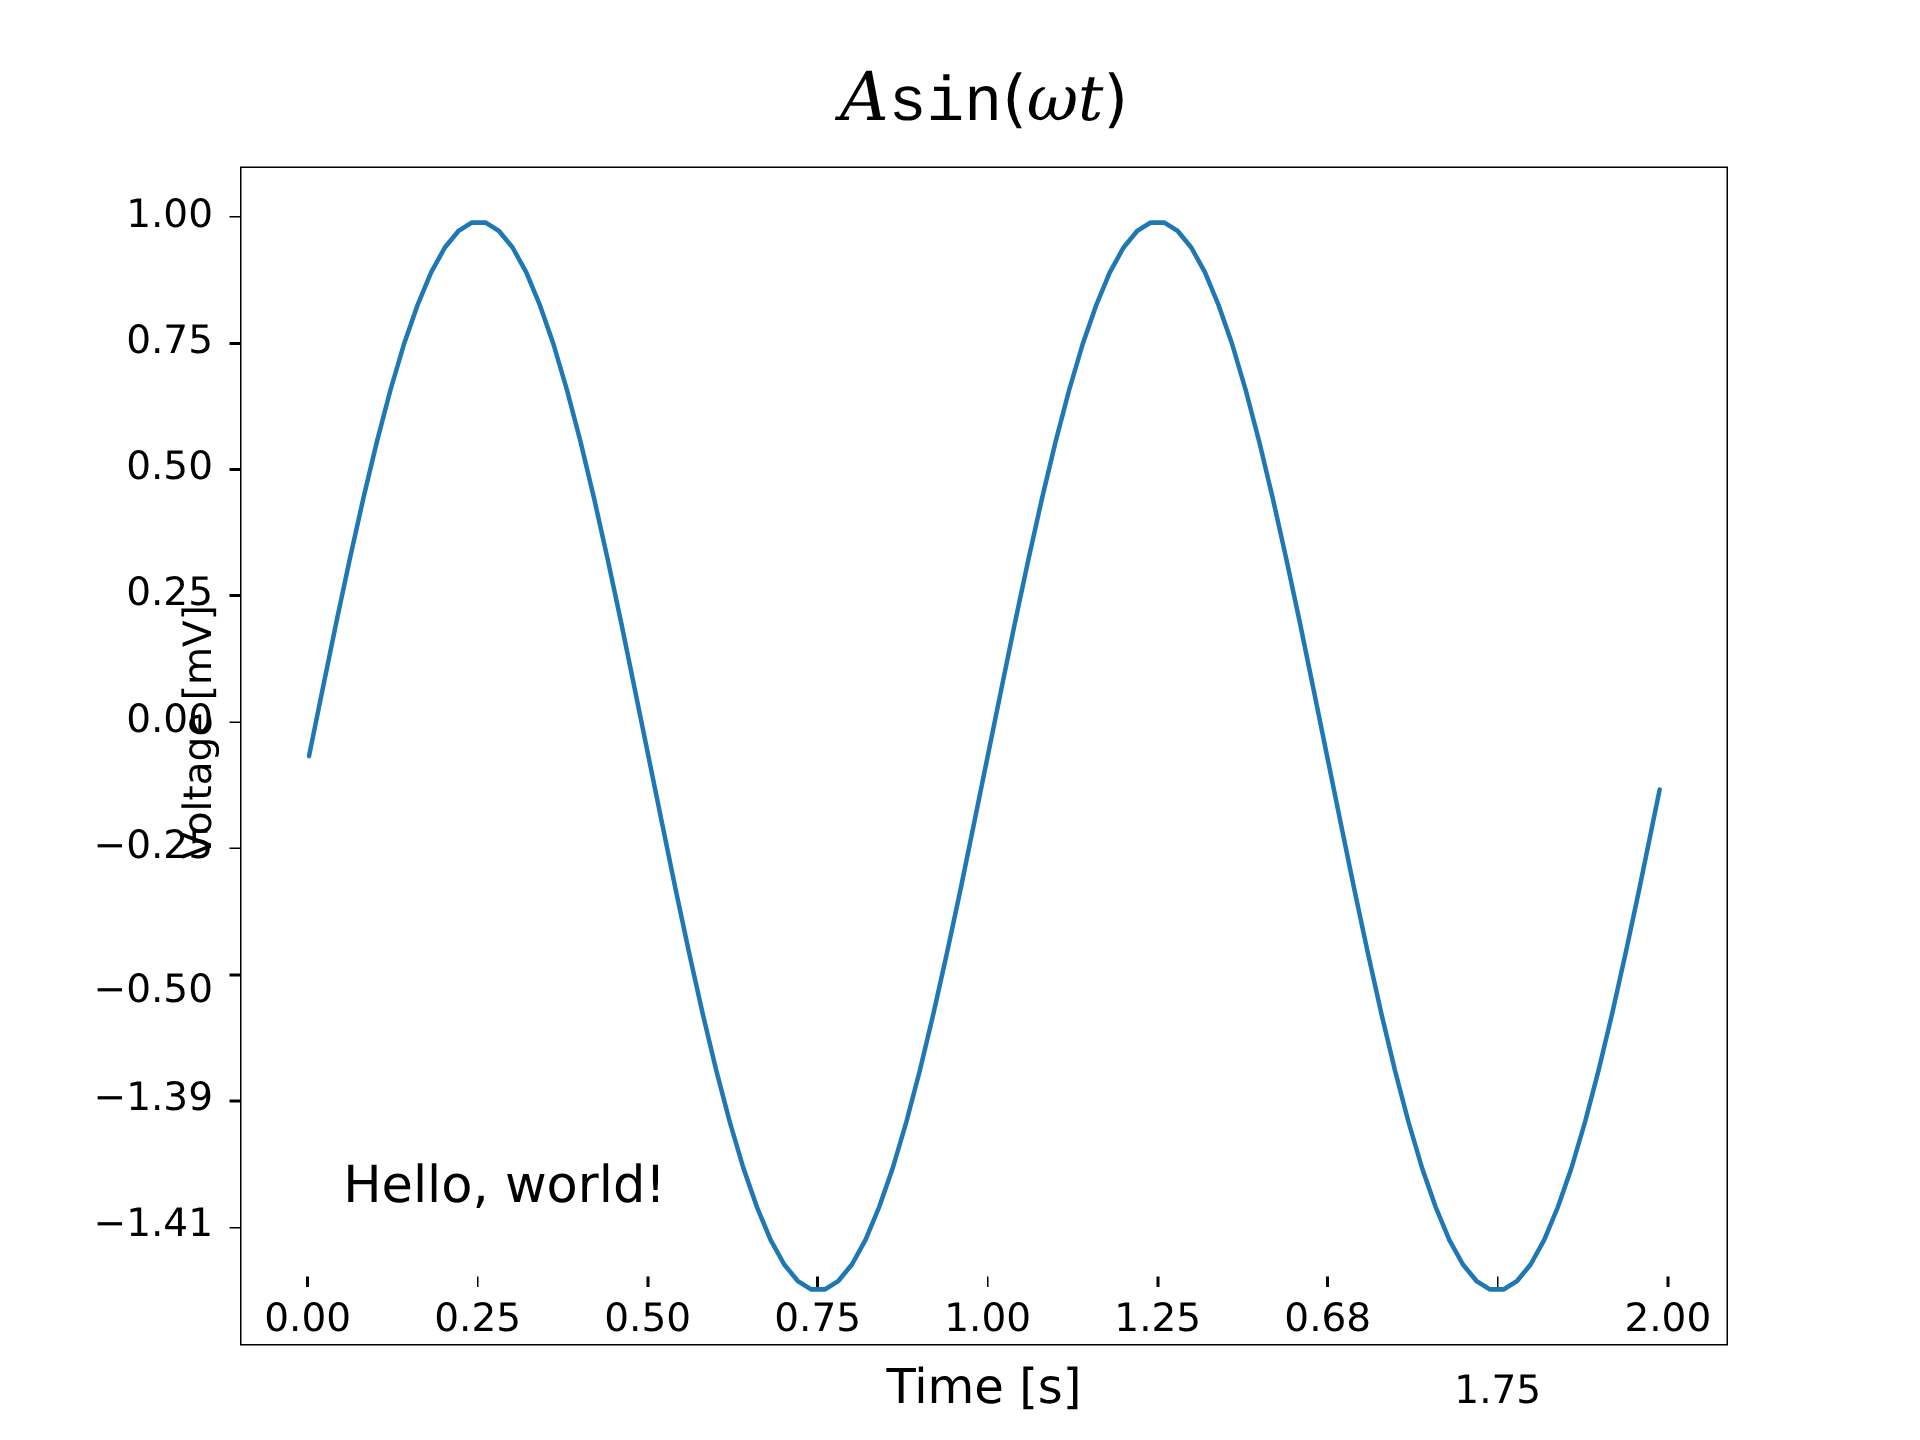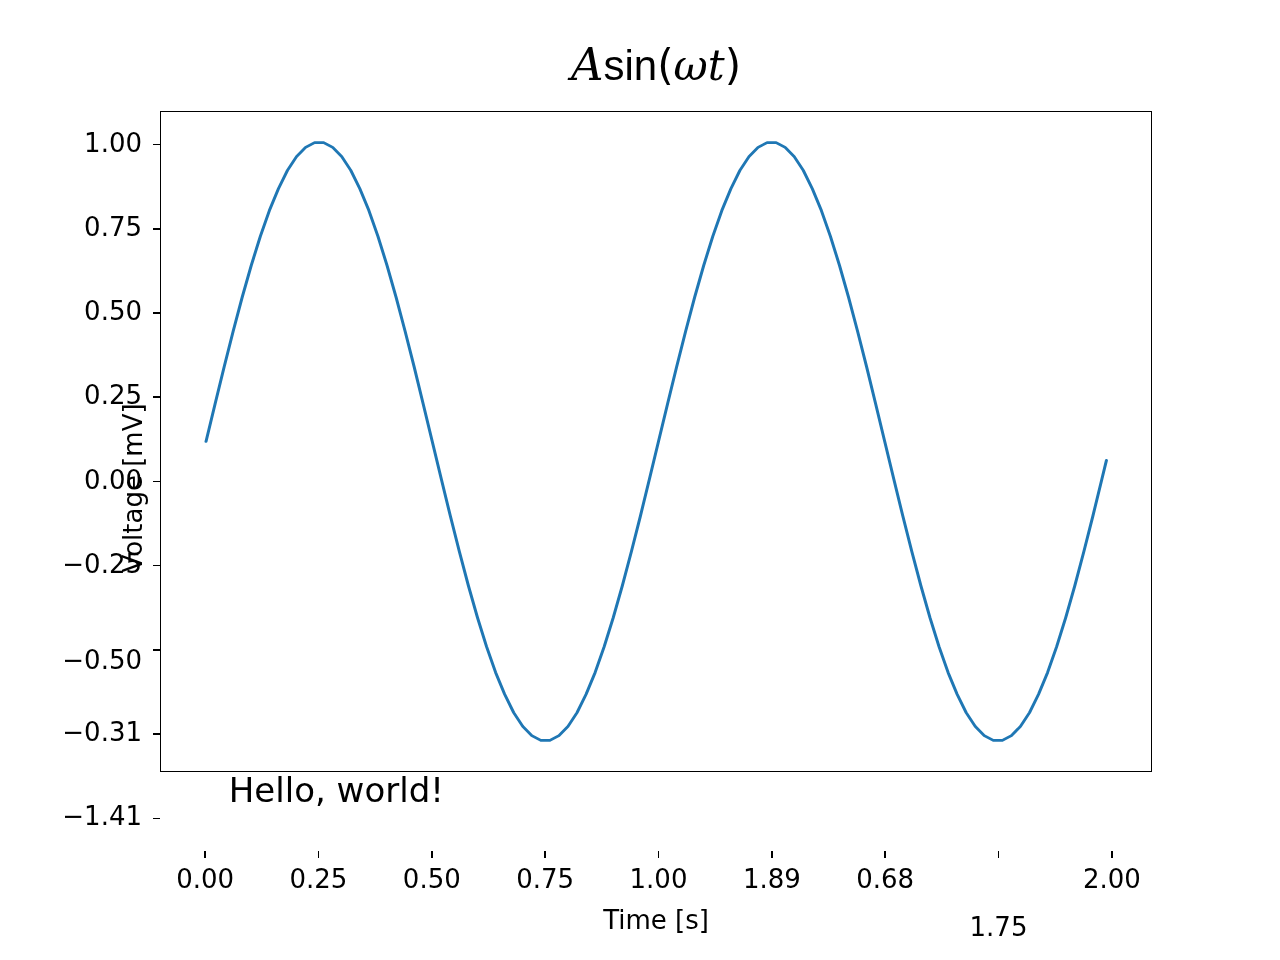--- a/index.html
+++ b/index.html
@@ -26,38 +26,38 @@
     color: #000000;
     line-height: 1.0;
     white-space: nowrap;
   }
   #chart-title .mathcal {
     font-family: "DejaVu Serif", serif;
     font-style: italic;
     font-size: 45px;
   }
   #chart-title .mathrm {
-    font-family: Liberation Sans, sans-serif;
+    font-family: Liberation Mono, monospace;
     font-style: normal;
   }
   #chart-title .mathit {
     font-family: "DejaVu Serif", serif;
     font-style: italic;
   }
   #chart-title .paren {
     font-family: "DejaVu Sans", sans-serif;
     font-style: normal;
   }
   
   #axes {
     position: absolute;
     left: 160px;
     top: 111px;
     width: 992px;
-    height: 661px;
+    height: 786px;
     border: 1.6px solid #000000;
     box-sizing: border-box;
     background: #ffffff;
   }
   #plot-svg {
     position: absolute;
     left: 0;
     top: 0;
     width: 100%;
     height: 100%;
@@ -96,21 +96,21 @@
     background: #000000;
     left: 153px;
   }
   
   #xlabel {
     position: absolute;
     left: 160px;
     top: 905px;
     width: 992px;
     text-align: center;
-    font-size: 26px;
+    font-size: 32px;
     color: #000000;
   }
   #ylabel {
     position: absolute;
     left: -238px;
     top: 473px;
     width: 741px;
     text-align: center;
     font-size: 26px;
     color: #000000;
@@ -148,21 +148,21 @@
       <div class="xtick-label-wrap" style="left: 205.112px;">0.00</div>
       <div class="tick-mark-x" style="left: 317.657px;"></div>
       <div class="xtick-label-wrap" style="left: 318.457px;">0.25</div>
       <div class="tick-mark-x" style="left: 431.003px;"></div>
       <div class="xtick-label-wrap" style="left: 431.803px;">0.50</div>
       <div class="tick-mark-x" style="left: 544.348px;"></div>
       <div class="xtick-label-wrap" style="left: 545.148px;">0.75</div>
       <div class="tick-mark-x" style="left: 657.694px;"></div>
       <div class="xtick-label-wrap" style="left: 658.494px;">1.00</div>
       <div class="tick-mark-x" style="left: 771.039px;"></div>
-      <div class="xtick-label-wrap" style="left: 771.839px;">1.89</div>
+      <div class="xtick-label-wrap" style="left: 771.839px;">1.25</div>
       <div class="tick-mark-x" style="left: 884.385px;"></div>
       <div class="xtick-label-wrap" style="left: 885.185px;">0.68</div>
       <div class="tick-mark-x" style="left: 997.73px;"></div>
       <div class="xtick-label-wrap" style="left: 998.53px; margin-top: 48px;">1.75</div>
       <div class="tick-mark-x" style="left: 1111.08px;"></div>
       <div class="xtick-label-wrap" style="left: 1111.88px;">2.00</div>
       <div class="tick-mark-y" style="top: 143.882px;"></div>
       <div class="ytick-label-wrap" style="top: 127.682px;">1.00</div>
       <div class="tick-mark-y" style="top: 228.086px;"></div>
       <div class="ytick-label-wrap" style="top: 211.886px;">0.75</div>
@@ -170,21 +170,21 @@
       <div class="ytick-label-wrap" style="top: 296.091px;">0.50</div>
       <div class="tick-mark-y" style="top: 396.495px;"></div>
       <div class="ytick-label-wrap" style="top: 380.295px;">0.25</div>
       <div class="tick-mark-y" style="top: 480.7px;"></div>
       <div class="ytick-label-wrap" style="top: 464.5px;">0.00</div>
       <div class="tick-mark-y" style="top: 564.905px;"></div>
       <div class="ytick-label-wrap" style="top: 548.705px;">−0.25</div>
       <div class="tick-mark-y" style="top: 649.109px;"></div>
       <div class="ytick-label-wrap" style="top: 632.909px; margin-top: 12px;">−0.50</div>
       <div class="tick-mark-y" style="top: 733.314px;"></div>
-      <div class="ytick-label-wrap" style="top: 717.114px;">−0.31</div>
+      <div class="ytick-label-wrap" style="top: 717.114px;">−1.39</div>
       <div class="tick-mark-y" style="top: 817.518px;"></div>
       <div class="ytick-label-wrap" style="top: 801.318px;">−1.41</div>
     </div>
 
   <div id="xlabel">Time [s]</div>
   <div id="ylabel">Voltage [mV]</div>
 
 </div>
 
 </body></html>

